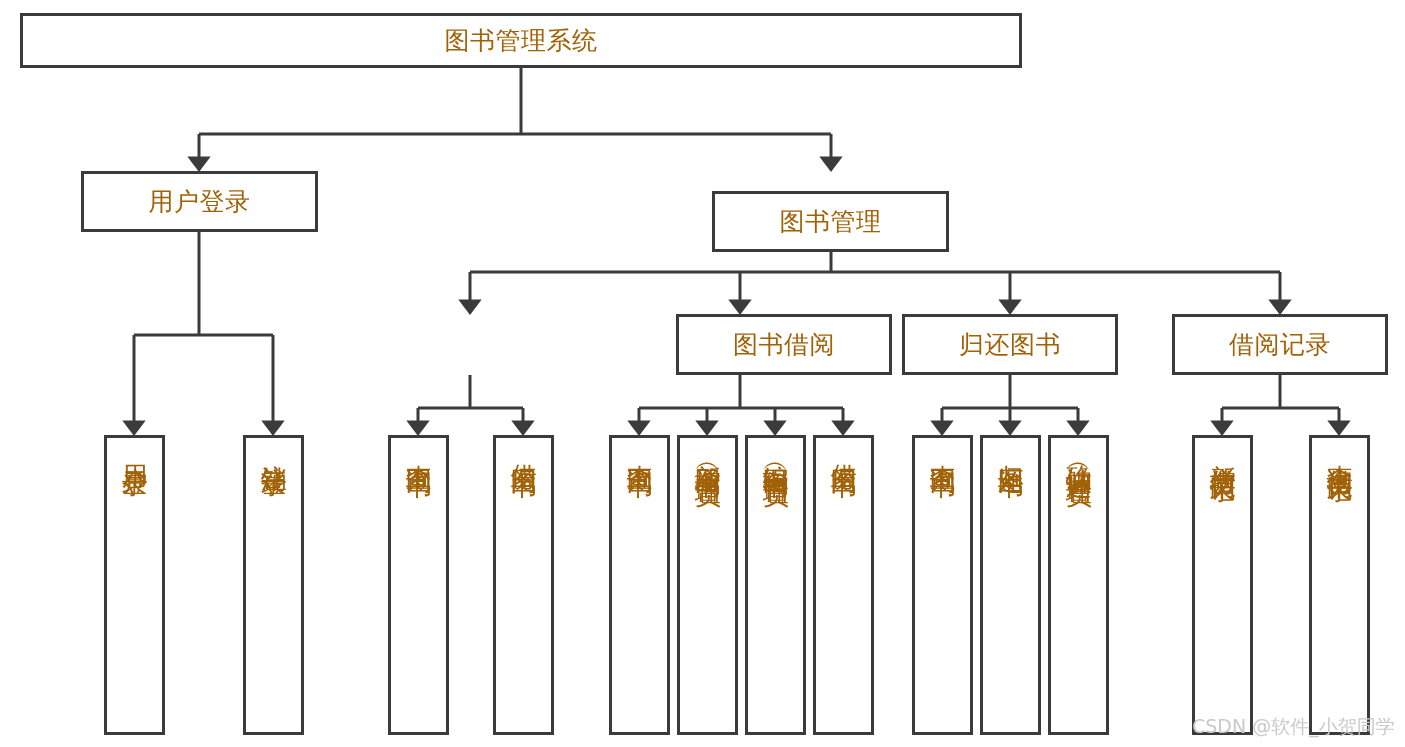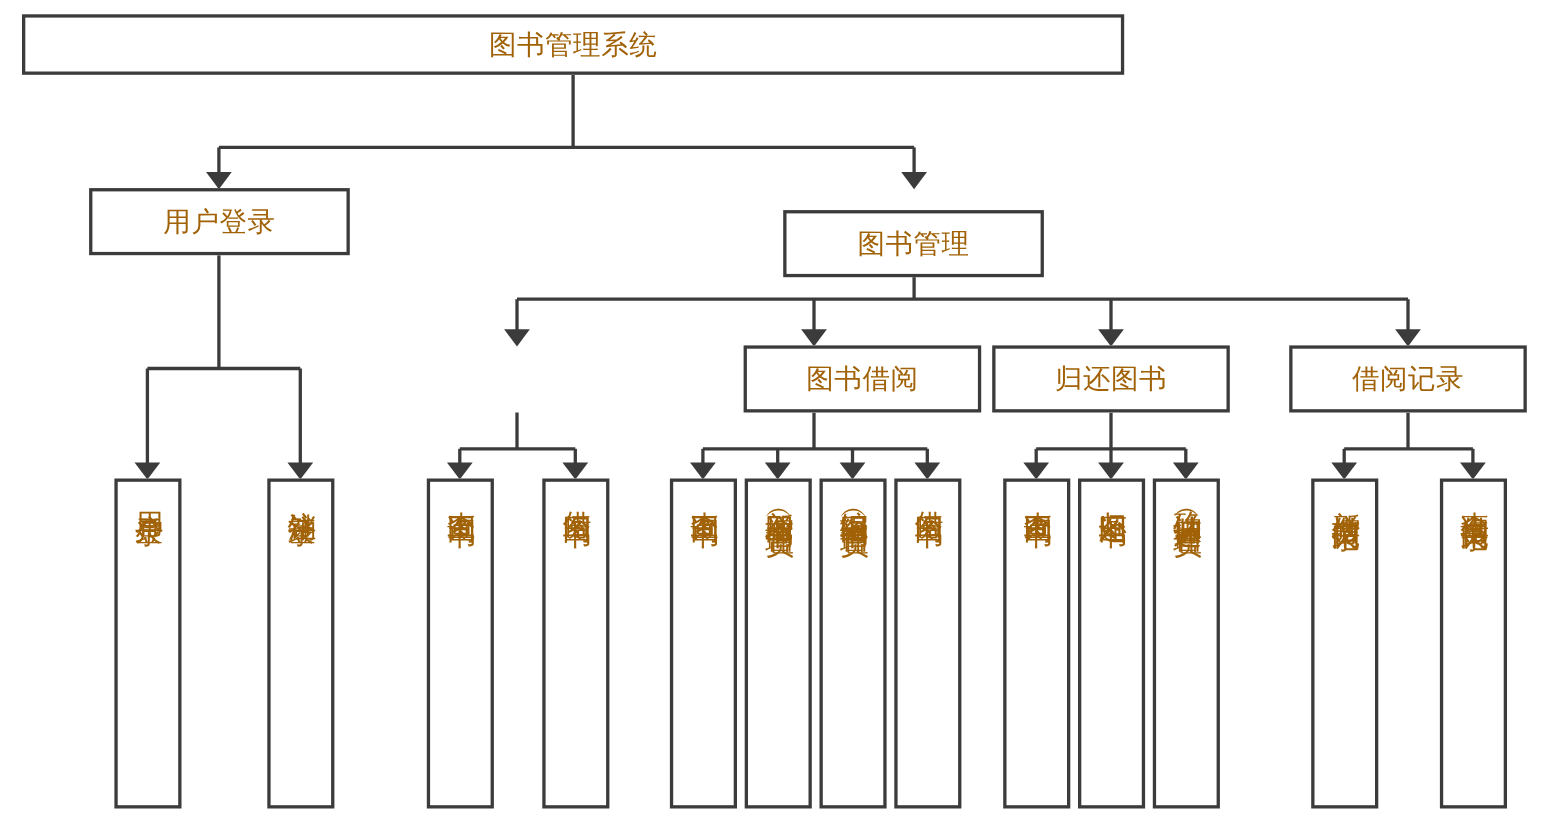--- a/index.html
+++ b/index.html
@@ -199,14 +199,15 @@
   </div>
 
   <div class="node vert" style="left:1192px; top:435px; width:61px; height:300px;">
     <span class="lbl">新增借阅记录</span>
   </div>
 
   <div class="node vert" style="left:1309px; top:435px; width:61px; height:300px;">
     <span class="lbl">查询借阅记录</span>
   </div>
 
+  <div class="watermark" style="left:1192px; top:714px;">CSDN @软件_小贺同学</div>
 
 </div>
 
 </body></html>

